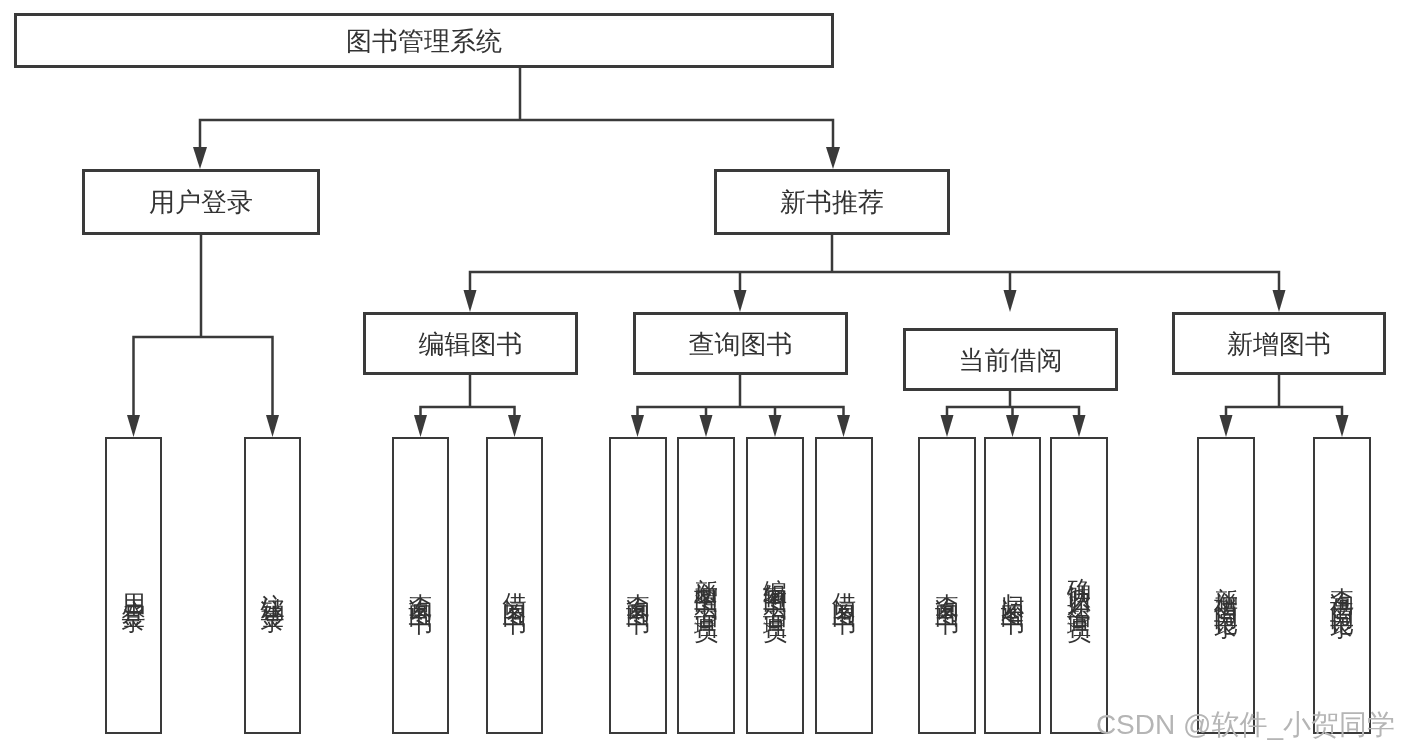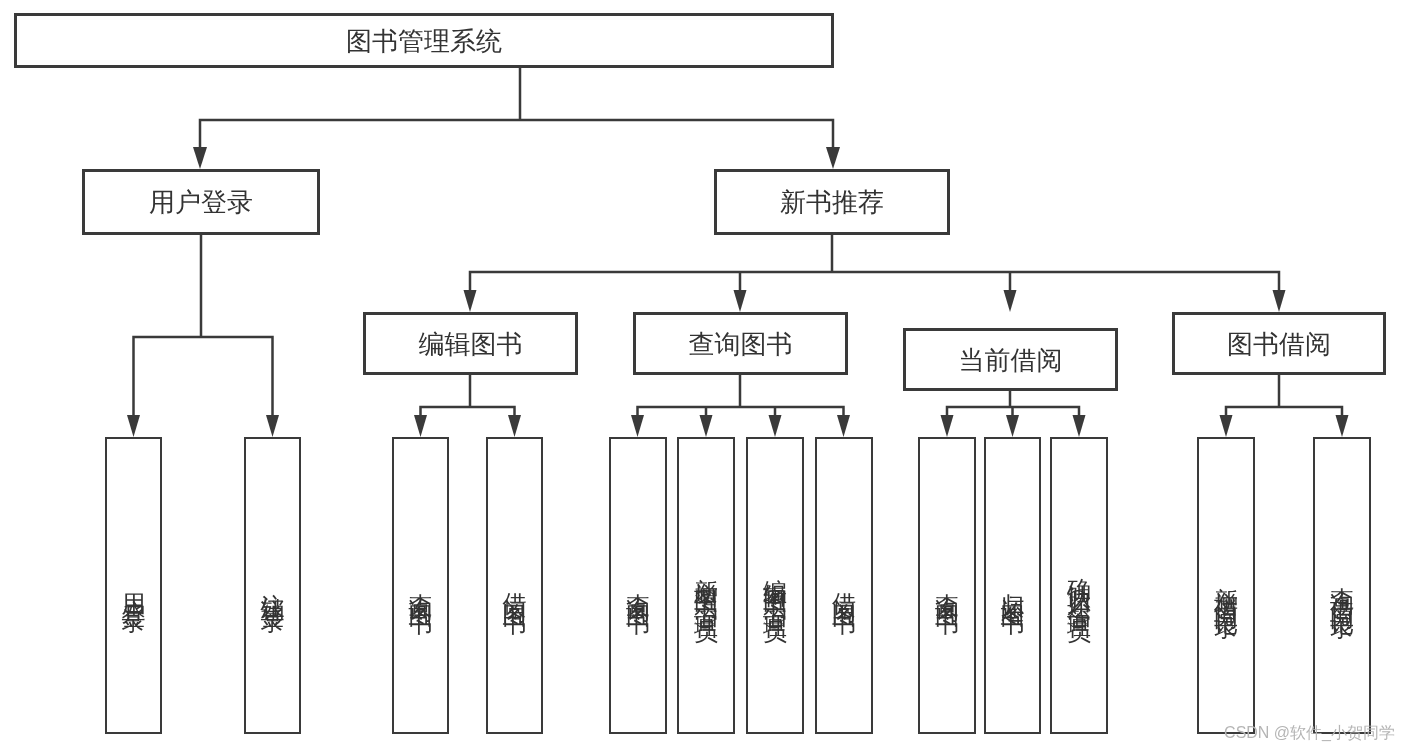--- a/index.html
+++ b/index.html
@@ -35,21 +35,21 @@
     font-size:24px;line-height:1;
   }
   .vbox .vtext{
     writing-mode:vertical-rl;
     text-orientation:mixed;
     letter-spacing:6px;
     white-space:nowrap;
   }
   .watermark{
     position:absolute;right:10px;bottom:3px;
-    font-size:16px;color:var(--color-watermark);
+    font-size:28px;color:var(--color-watermark);
     white-space:nowrap;pointer-events:none;
   }
 </style>
 </head>
 <body>
 
 <div class="canvas">
 
   <svg class="connectors" viewBox="0 0 1405 747" aria-hidden="true">
 
@@ -115,21 +115,21 @@
   <div class="hbox" style="left:363px;top:312px;width:215px;height:63px">
     <span>编辑图书</span>
   </div>
   <div class="hbox" style="left:633px;top:312px;width:215px;height:63px">
     <span>查询图书</span>
   </div>
   <div class="hbox" style="left:903px;top:328px;width:215px;height:63px">
     <span>当前借阅</span>
   </div>
   <div class="hbox" style="left:1172px;top:312px;width:214px;height:63px">
-    <span>图书借阅</span>
+    <span>新增图书</span>
   </div>
 
   <div class="vbox" style="left:105px;top:437px;width:57px;height:297px">
     <span class="vtext">用户登录</span>
   </div>
   <div class="vbox" style="left:244px;top:437px;width:57px;height:297px">
     <span class="vtext">注销登录</span>
   </div>
 
   <div class="vbox" style="left:392px;top:437px;width:57px;height:297px">

